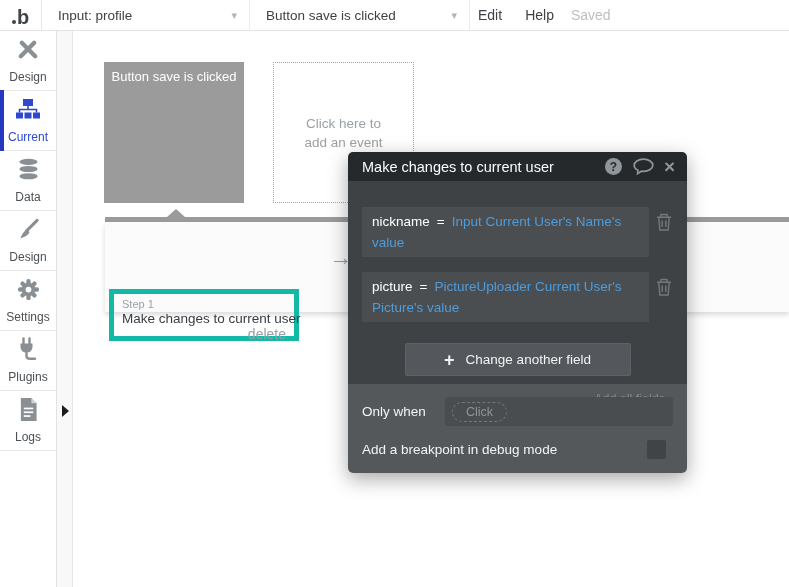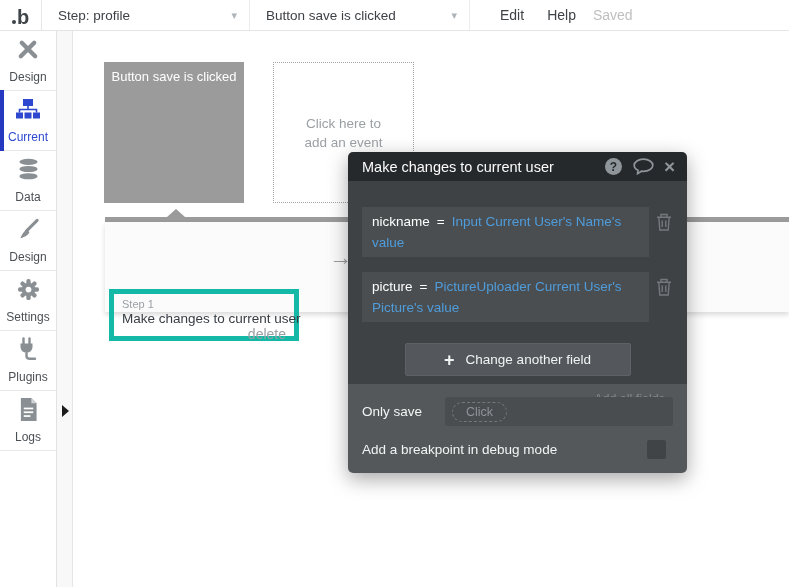--- a/index.html
+++ b/index.html
@@ -17,21 +17,21 @@
                justify-content:center; padding-bottom:4px; cursor:pointer; }
   .logo-dot { width:4px; height:4px; border-radius:50%; background:#3f4449; margin:0 1px 2px 0; }
   .logo-b { font-size:20px; font-weight:bold; color:#3f4449; line-height:18px; }
   .dd { display:flex; align-items:center; justify-content:space-between;
         padding:0 12px 0 16px; border-right:1px solid #ececec; cursor:pointer; }
   .dd-label { font-size:13.5px; color:#3d4247; }
   .caret { font-size:11px; color:#aeb4b9; margin-left:8px; }
   .dd.page { width:208px; }
   .dd.event { width:220px; }
   .menu-item { display:flex; align-items:center; font-size:14px; color:#3d4247; cursor:pointer; }
-  .mi-edit { margin-left:30px; }
+  .mi-edit { margin-left:8px; }
   .mi-help { margin-left:23px; }
   .mi-saved { margin-left:17px; color:#bfbfbf; cursor:default; }
 
   
   .sidebar { position:absolute; top:31px; left:0; width:57px; bottom:0; background:#fff;
              border-right:1px solid #e2e2e2; z-index:4; }
   .side-item { height:60px; border-bottom:1px solid #e8e8e8; display:flex; flex-direction:column;
                align-items:center; justify-content:center; gap:9px; position:relative; cursor:pointer; }
   .side-item .icn { height:24px; display:flex; align-items:center; justify-content:center; }
   .side-item .lbl { font-size:12px; color:#4b5055; }
@@ -100,21 +100,21 @@
 </style>
 </head>
 <body>
 
 <div class="topbar">
   <div class="logo-cell">
     <span class="logo-dot"></span>
     <span class="logo-b">b</span>
   </div>
   <div class="dd page">
-    <span class="dd-label">Step: profile</span>
+    <span class="dd-label">Input: profile</span>
     <span class="caret">▾</span>
   </div>
   <div class="dd event">
     <span class="dd-label">Button save is clicked</span>
     <span class="caret">▾</span>
   </div>
   <div class="menu-item mi-edit">Edit</div>
   <div class="menu-item mi-help">Help</div>
   <div class="menu-item mi-saved">Saved</div>
 </div>
@@ -292,21 +292,21 @@
     <div class="change-btn">
       <span class="plus-sign">+</span>
       <span>Change another field</span>
     </div>
 
     <div class="add-all">Add all fields</div>
   </div>
 
   <div class="popup-footer">
     <div class="only-when-row">
-      <span class="only-when-label">Only save</span>
+      <span class="only-when-label">Only when</span>
       <div class="only-when-input">
         <span class="click-chip">Click</span>
       </div>
     </div>
     <div class="breakpoint-row">
       <span class="breakpoint-label">Add a breakpoint in debug mode</span>
       <span class="checkbox"></span>
     </div>
   </div>
 </div>

